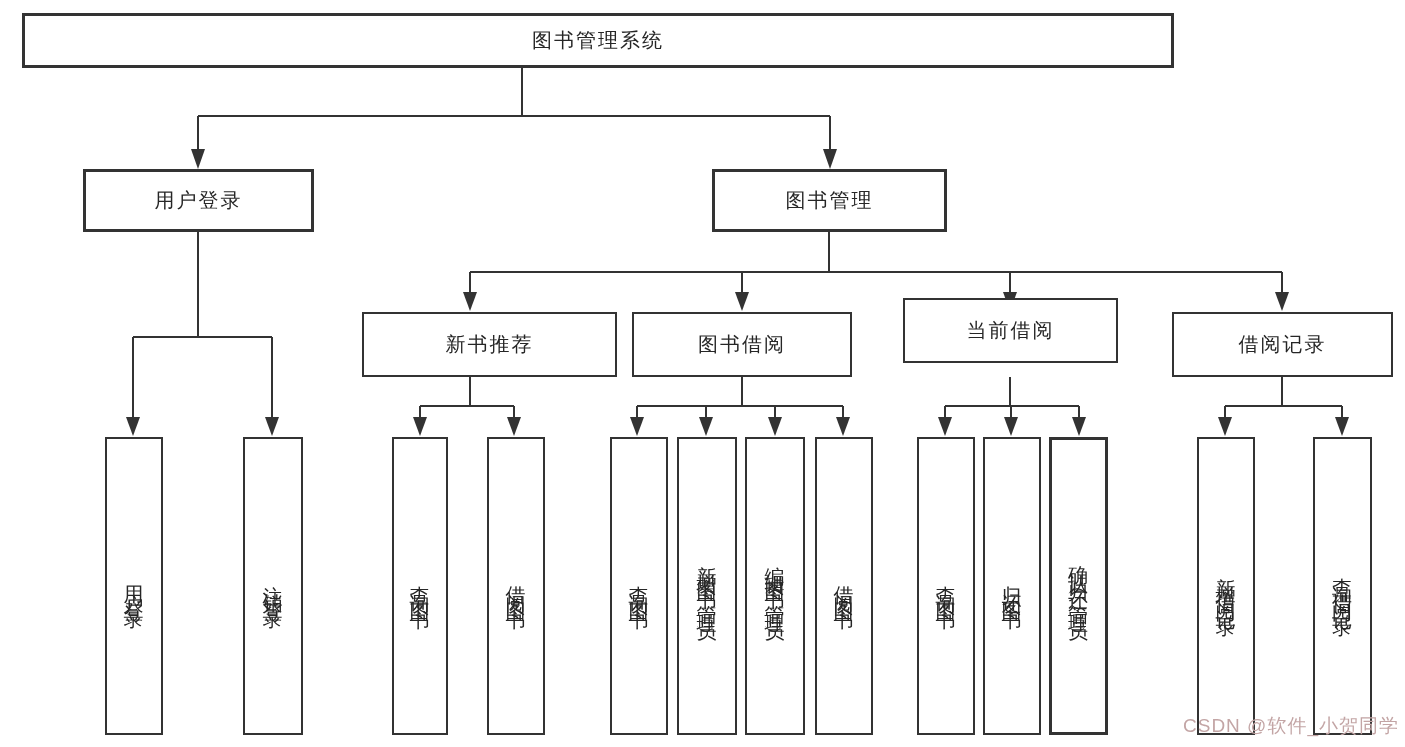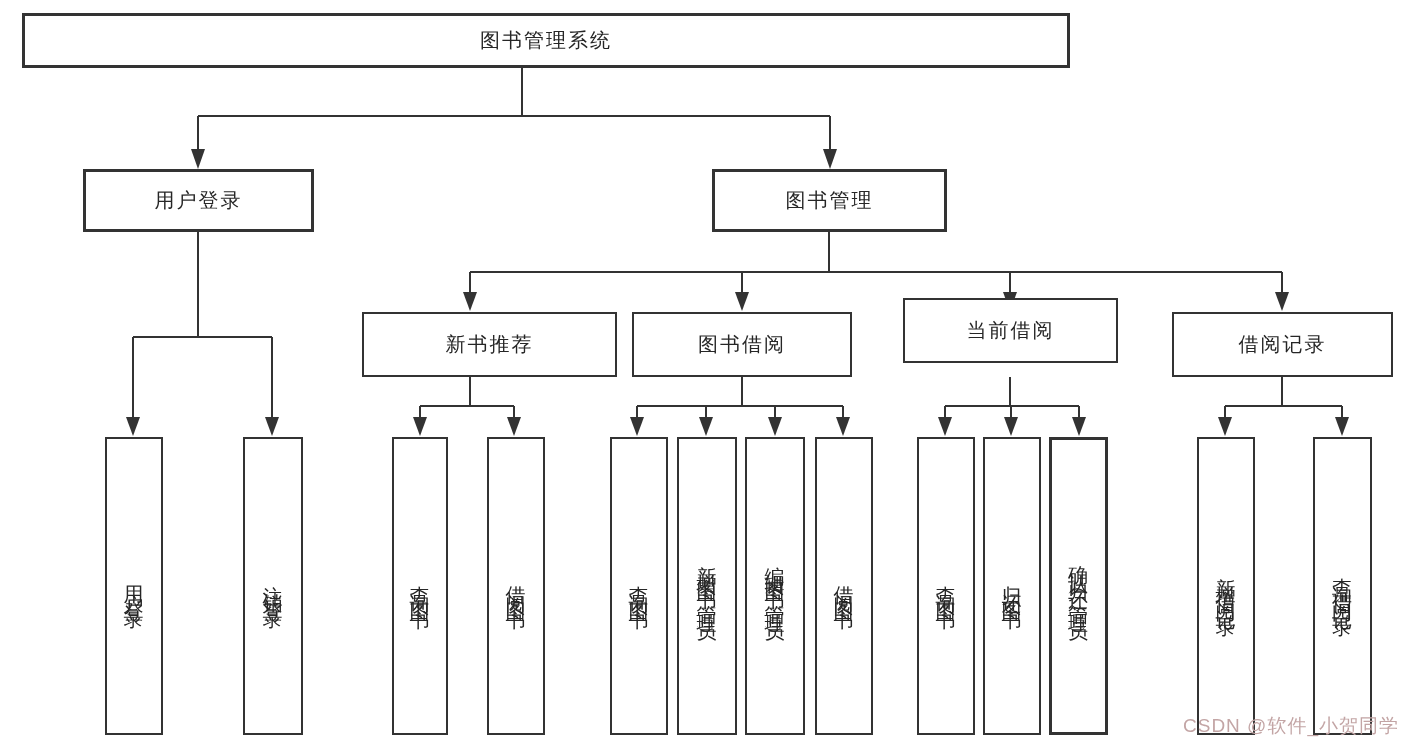--- a/index.html
+++ b/index.html
@@ -108,21 +108,21 @@
 
       <polygon points="938,417 952,417 945,436"></polygon>
       <polygon points="1004,417 1018,417 1011,436"></polygon>
       <polygon points="1072,417 1086,417 1079,436"></polygon>
 
       <polygon points="1218,417 1232,417 1225,436"></polygon>
       <polygon points="1335,417 1349,417 1342,436"></polygon>
     </g>
   </svg>
 
-  <div class="node" style="left:22px; top:13px; width:1048px; height:55px;">图书管理系统</div>
+  <div class="node" style="left:22px; top:13px; width:1152px; height:55px;">图书管理系统</div>
 
   <div class="node" style="left:83px; top:169px; width:231px; height:63px;">用户登录</div>
   <div class="node" style="left:712px; top:169px; width:235px; height:63px;">图书管理</div>
 
   <div class="node lvl3" style="left:362px; top:312px; width:255px; height:65px;">新书推荐</div>
   <div class="node lvl3" style="left:632px; top:312px; width:220px; height:65px;text-align:center;">图书借阅</div>
   <div class="node lvl3" style="left:903px; top:298px; width:215px; height:65px;">当前借阅</div>
   <div class="node lvl3" style="left:1172px; top:312px; width:221px; height:65px;">借阅记录</div>
 
   <div class="vnode" style="left:105px; width:58px;">用户登录</div>

